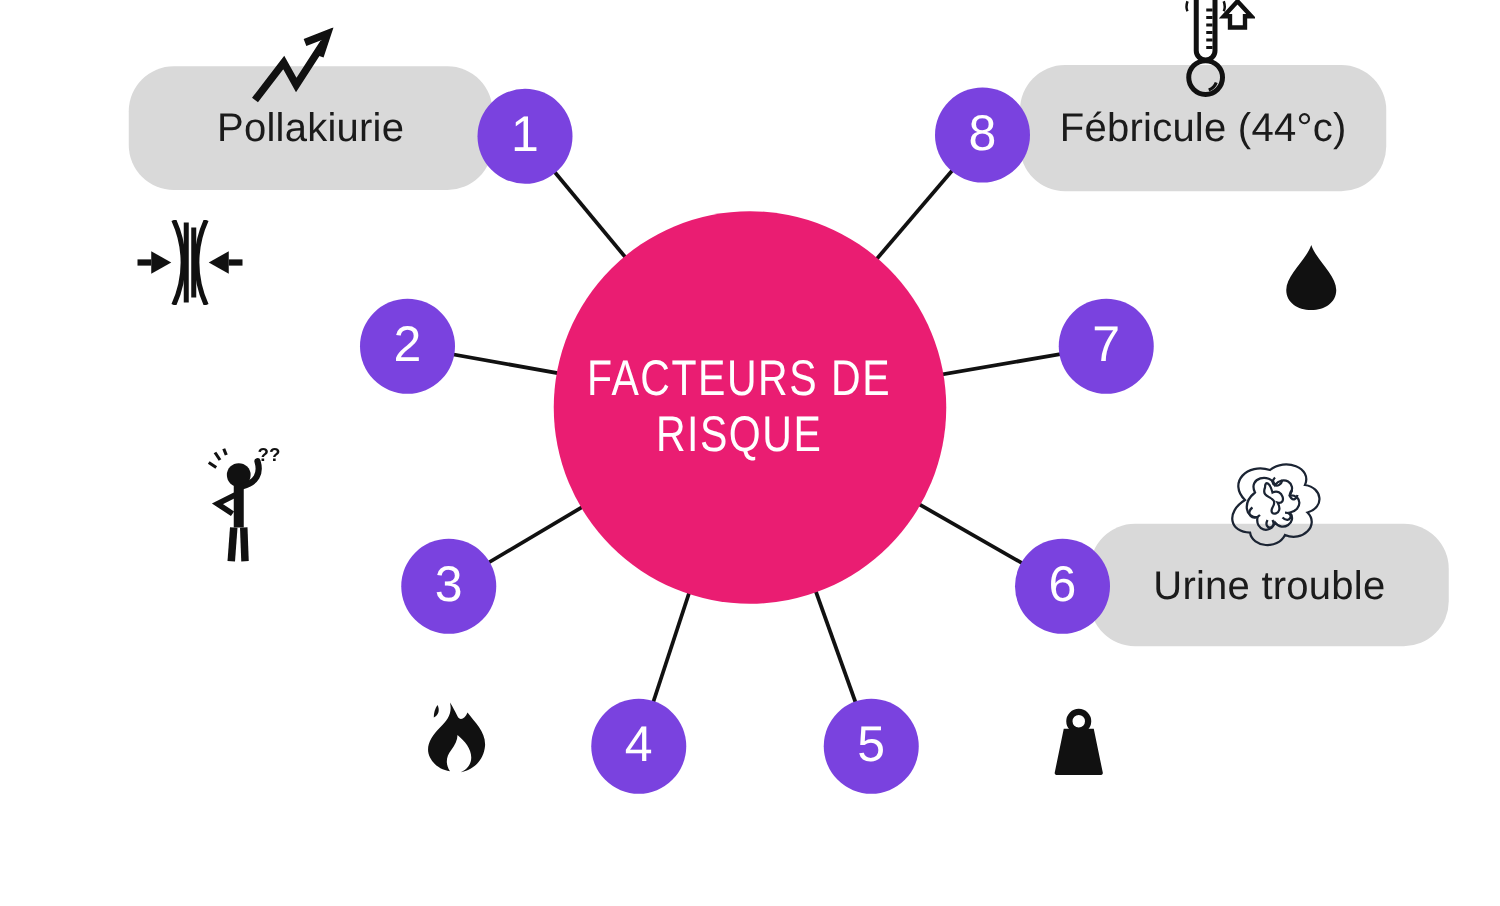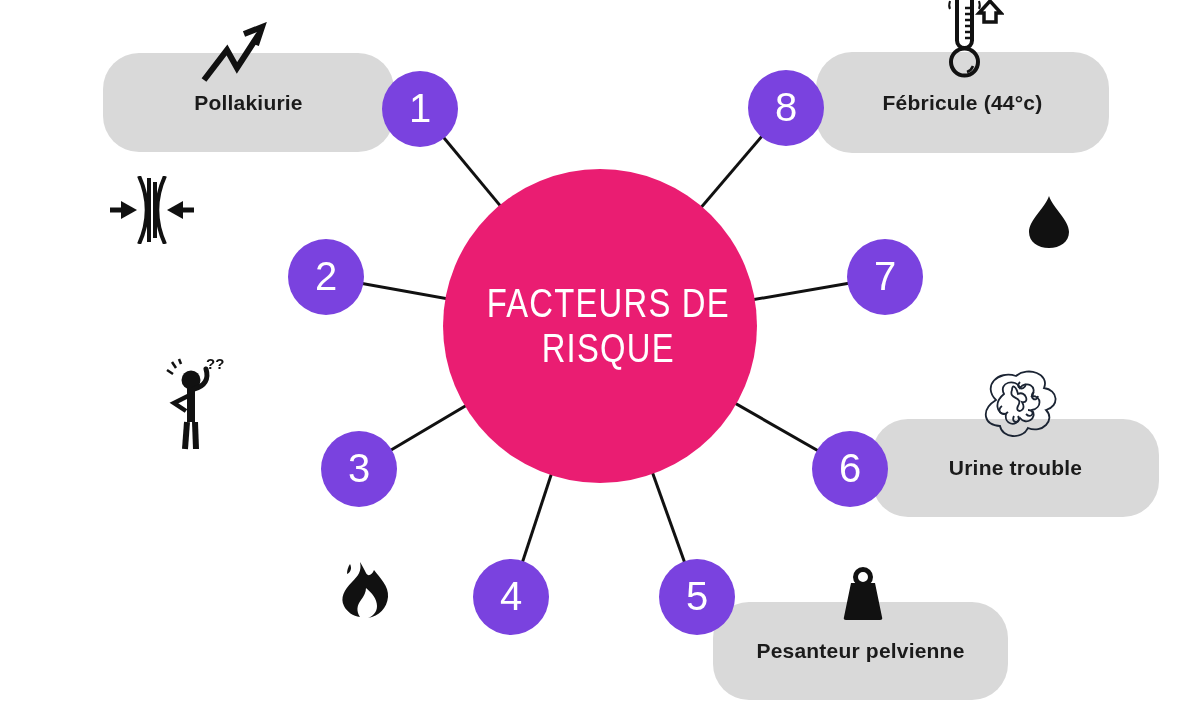--- a/index.html
+++ b/index.html
@@ -10,34 +10,34 @@
   #connector-lines { position:absolute; left:0; top:0; z-index:0; }
   .connector { stroke: var(--connector, #111111); stroke-width:3; }
 
   .pill {
     position:absolute; z-index:1;
     background: var(--pill, #d9d9d9);
     border-radius:36px;
     display:flex; align-items:center; justify-content:center;
   }
   .pill-label {
-    font-weight:700; font-size:21px; letter-spacing:.2px;
+    font-weight:400; font-size:32px; letter-spacing:.2px;
     color: var(--label-text, #1b1b1b); white-space:nowrap;
   }
   .badge {
     position:absolute; z-index:4; width:76px; height:76px; border-radius:50%;
     background: var(--badge, #7a42df);
     display:flex; align-items:center; justify-content:center;
   }
   .badge span { color:#ffffff; font-size:40px; font-weight:400; transform:translateY(-1px); }
 
   .center-circle {
     position:absolute; z-index:3; left:443px; top:169px; width:314px; height:314px;
     border-radius:50%; background: var(--center-circle, #ea1d72);
-    display:flex; align-items:center; justify-content:flex-end;
+    display:flex; align-items:center; justify-content:flex-start;
   }
   .center-title {
     color: var(--title-text, #ffffff); text-align:center;
     font-size:40px; line-height:1.12; letter-spacing:1.5px; font-weight:400;
     transform:scaleX(.82);
   }
 
   .icon { position:absolute; z-index:5; color: var(--icon, #111111); }
   .icon.scribble { color: var(--scribble, #1b2433); }
 </style>
@@ -99,23 +99,20 @@
   </svg>
 
   <div class="badge" style="left:473px;top:559px">
     <span>4</span>
   </div>
   <svg class="icon" style="left:326px;top:560px" width="66" height="64" viewBox="0 0 66 64">
     <path d="M34 2 C36 11 32 16 26 22 C18 30 14 38 18 46 C21 52 27 56 34 57 C30 51 31 45 35 40 C38 36 40 32 40 28 C46 33 51 39 51 46 C51 52 47 56 42 58 C53 56 61 48 62 37 C63 26 54 18 48 10 C46 15 42 17 40 13 C38 9 36 5 34 2 Z" fill="currentColor"></path>
     <path d="M24 4 C26 8 25 12 21 14 C21 10 22 7 24 4 Z" fill="currentColor"></path>
   </svg>
 
-  <div class="pill" style="left:713px;top:602px;width:295px;height:98px">
-    <span class="pill-label">Pesanteur pelvienne</span>
-  </div>
   <div class="badge" style="left:659px;top:559px">
     <span>5</span>
   </div>
   <svg class="icon" style="left:830px;top:566px" width="64" height="60" viewBox="0 0 64 60">
     <circle cx="33" cy="11" r="7.5" fill="none" stroke="currentColor" stroke-width="5"></circle>
     <path d="M21 17 H45 L52 51 Q53 54 50 54 H16 Q13 54 14 51 Z" fill="currentColor"></path>
   </svg>
 
   <div class="pill" style="left:872px;top:419px;width:287px;height:98px">
     <span class="pill-label">Urine trouble</span>

